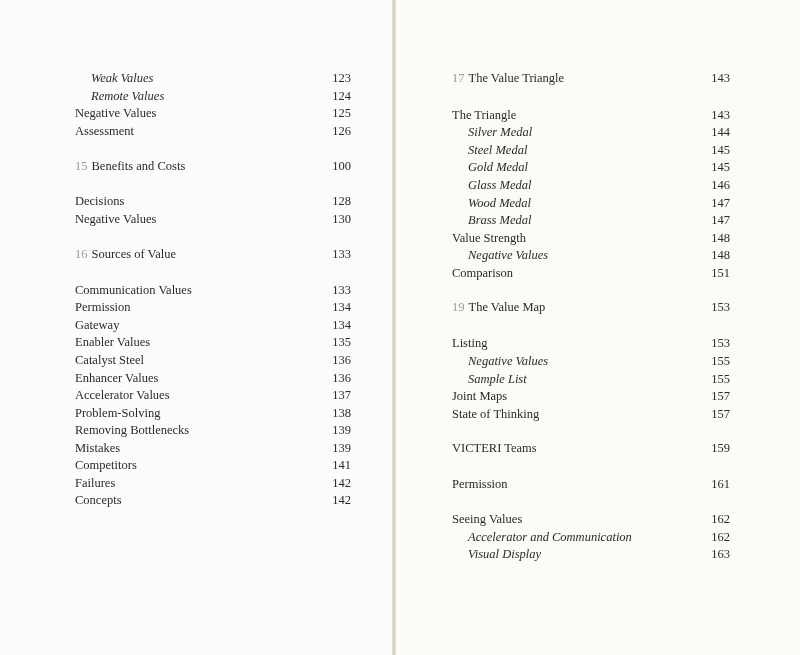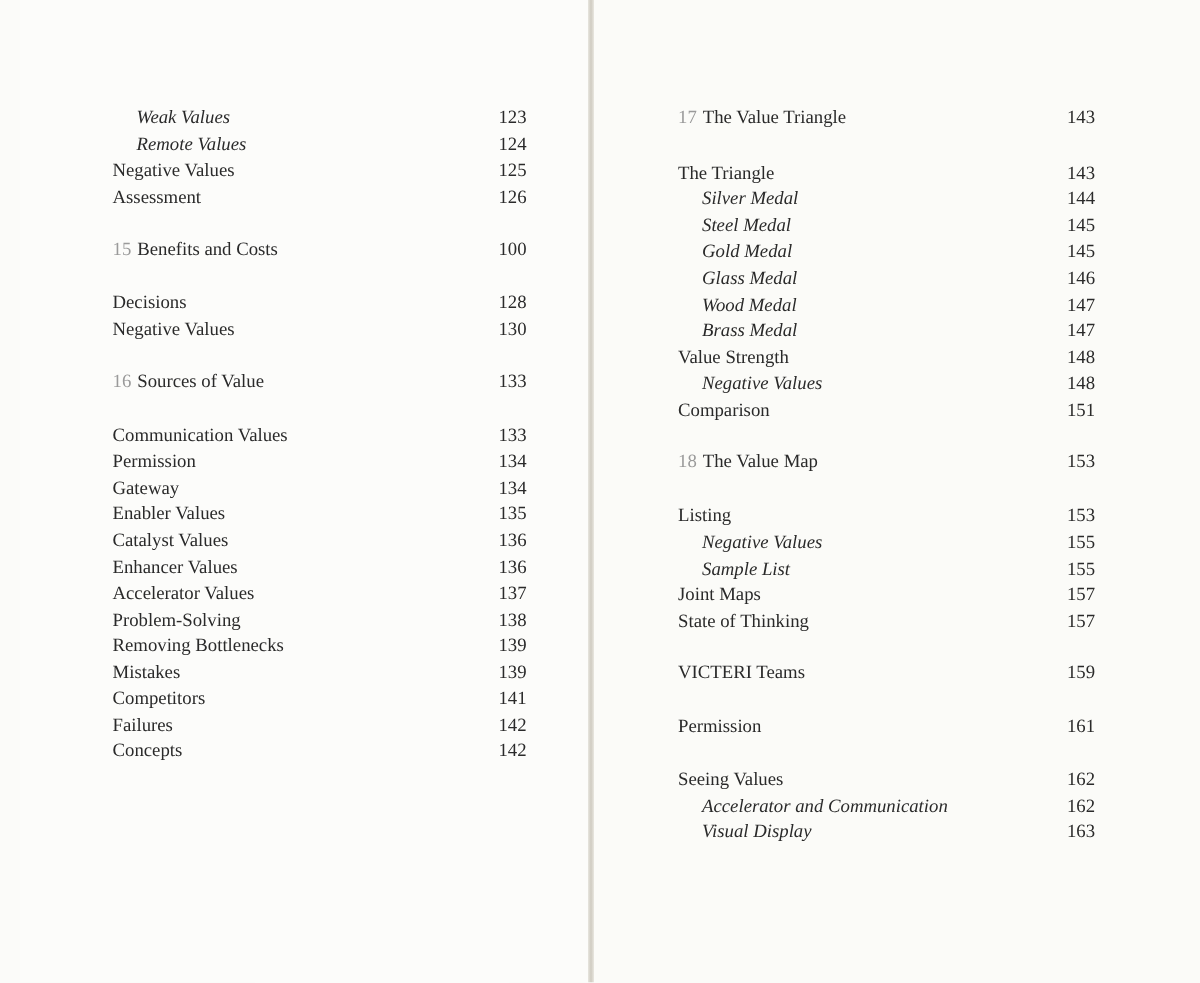--- a/index.html
+++ b/index.html
@@ -60,21 +60,21 @@
     </div>
     <div class="row item" style="left: 62px; width: 276px; top: 317px;">
       <span class="label"><span>Gateway</span></span>
       <span class="num">134</span>
     </div>
     <div class="row item" style="left: 62px; width: 276px; top: 334px;">
       <span class="label"><span>Enabler Values</span></span>
       <span class="num">135</span>
     </div>
     <div class="row item" style="left: 62px; width: 276px; top: 352px;">
-      <span class="label"><span>Catalyst Values</span></span>
+      <span class="label"><span>Catalyst Steel</span></span>
       <span class="num">136</span>
     </div>
     <div class="row item" style="left: 62px; width: 276px; top: 370px;">
       <span class="label"><span>Enhancer Values</span></span>
       <span class="num">136</span>
     </div>
     <div class="row item" style="left: 62px; width: 276px; top: 387px;">
       <span class="label"><span>Accelerator Values</span></span>
       <span class="num">137</span>
     </div>
@@ -143,21 +143,21 @@
     </div>
     <div class="row sub" style="left: 56px; width: 278px; top: 247px;">
       <span class="label"><span>Negative Values</span></span>
       <span class="num">148</span>
     </div>
     <div class="row item" style="left: 56px; width: 278px; top: 265px;">
       <span class="label"><span>Comparison</span></span>
       <span class="num">151</span>
     </div>
     <div class="row chapter" style="left: 56px; width: 278px; top: 299px;">
-      <span class="label"><span class="chnum">18</span><span>The Value Map</span></span>
+      <span class="label"><span class="chnum">19</span><span>The Value Map</span></span>
       <span class="num">153</span>
     </div>
     <div class="row item" style="left: 56px; width: 278px; top: 335px;">
       <span class="label"><span>Listing</span></span>
       <span class="num">153</span>
     </div>
     <div class="row sub" style="left: 56px; width: 278px; top: 353px;">
       <span class="label"><span>Negative Values</span></span>
       <span class="num">155</span>
     </div>

